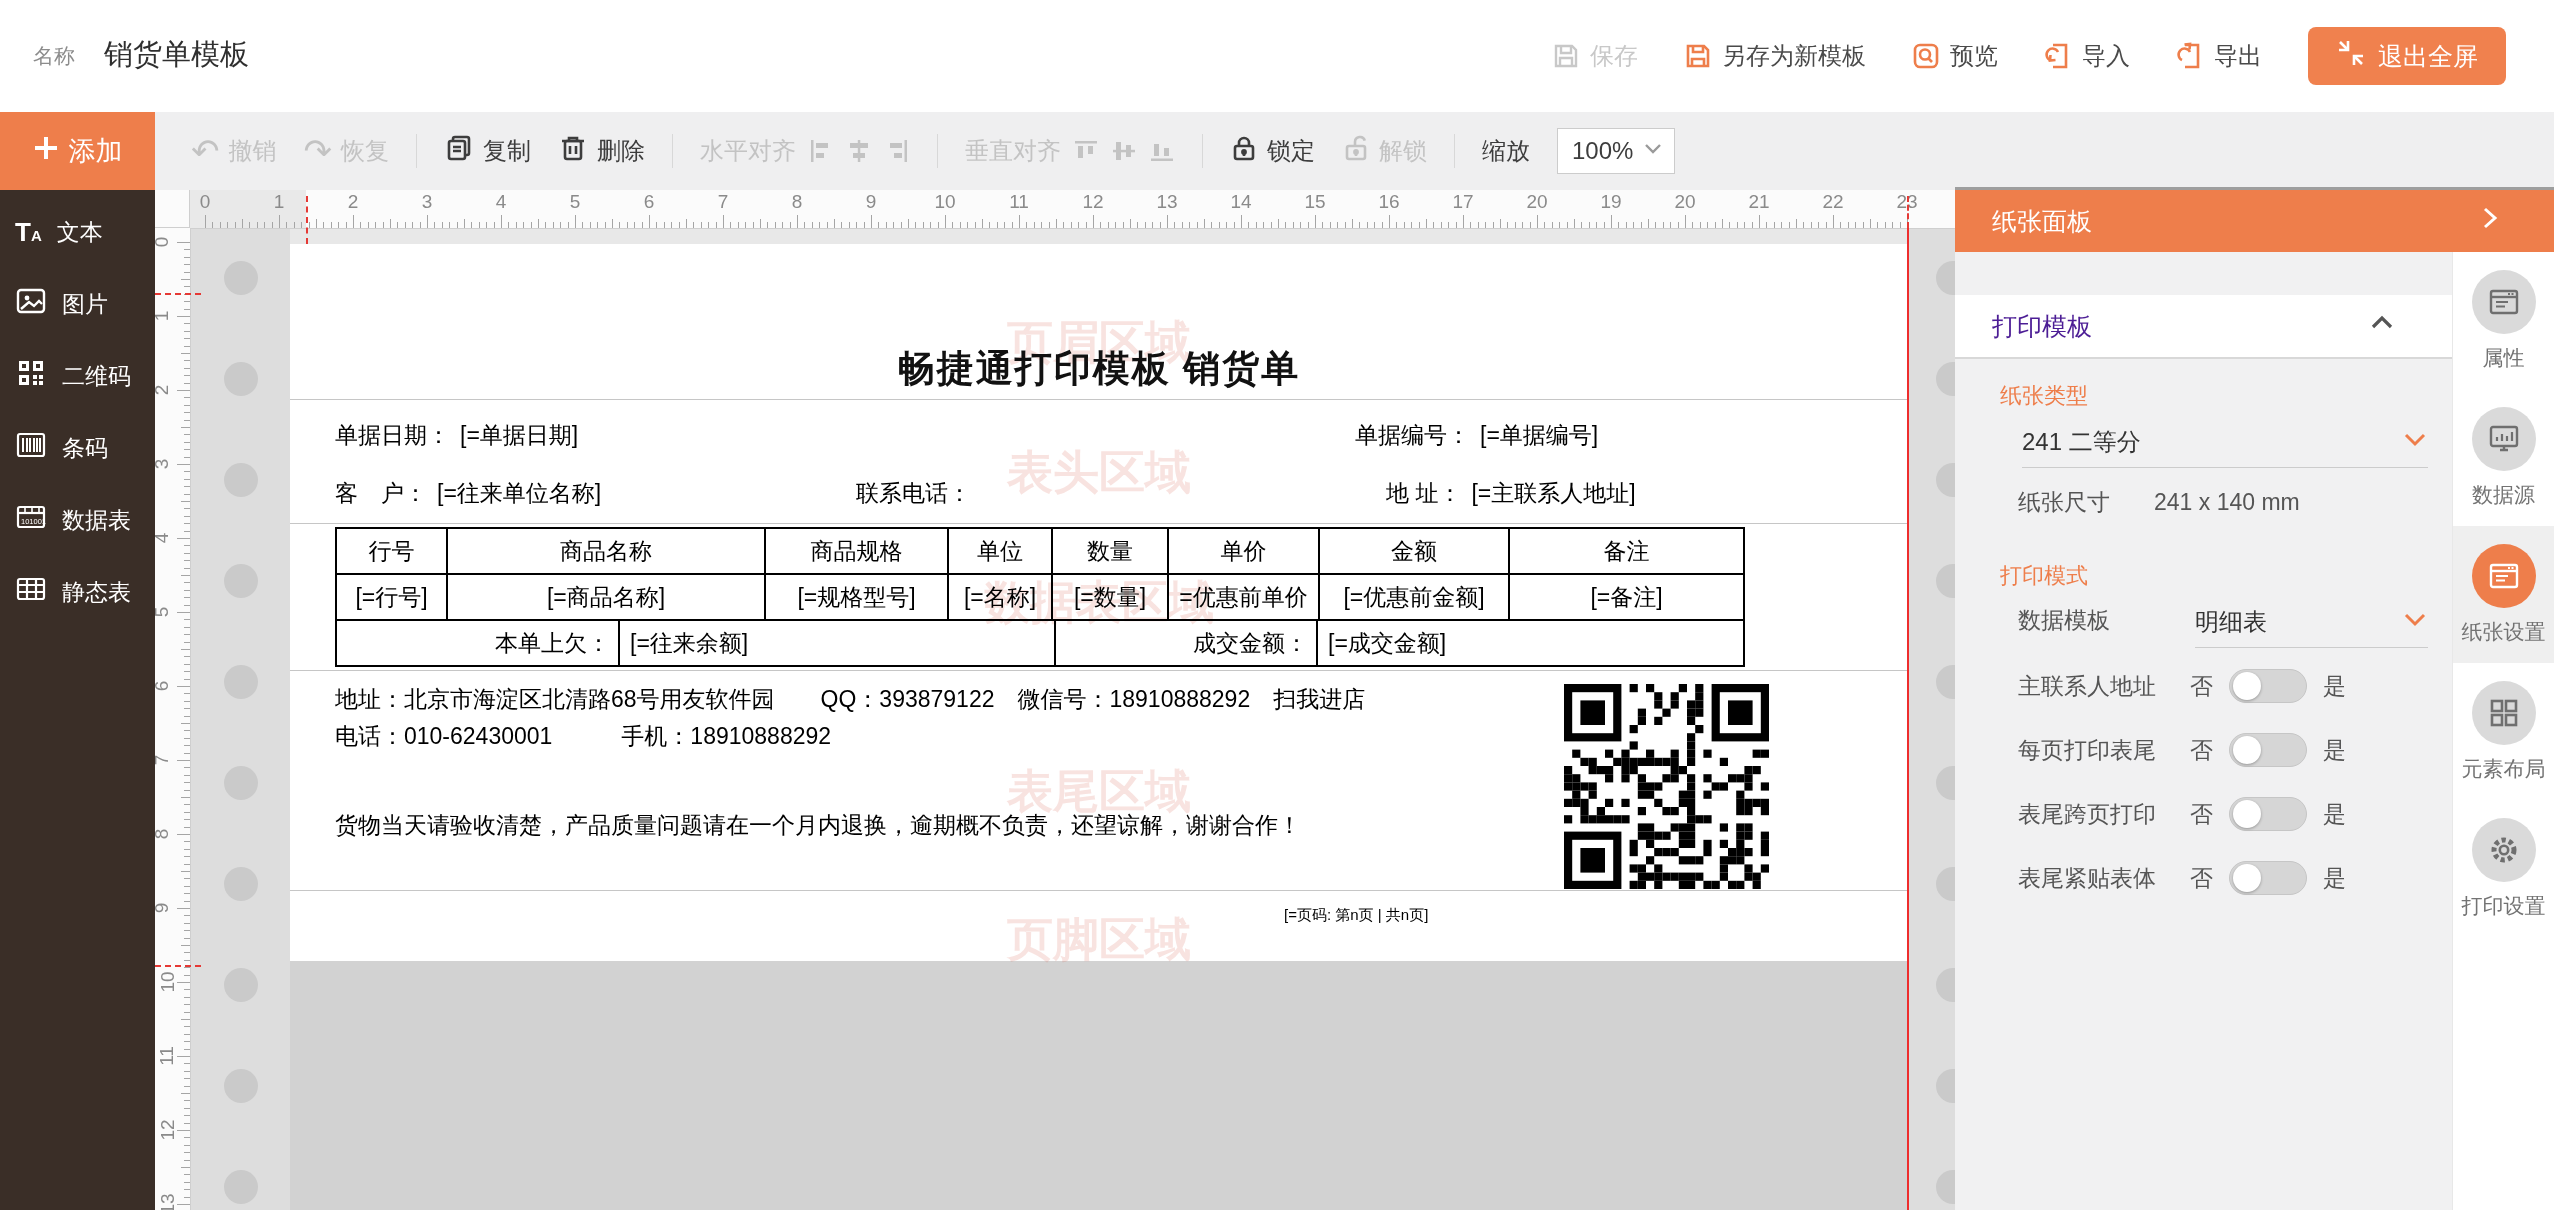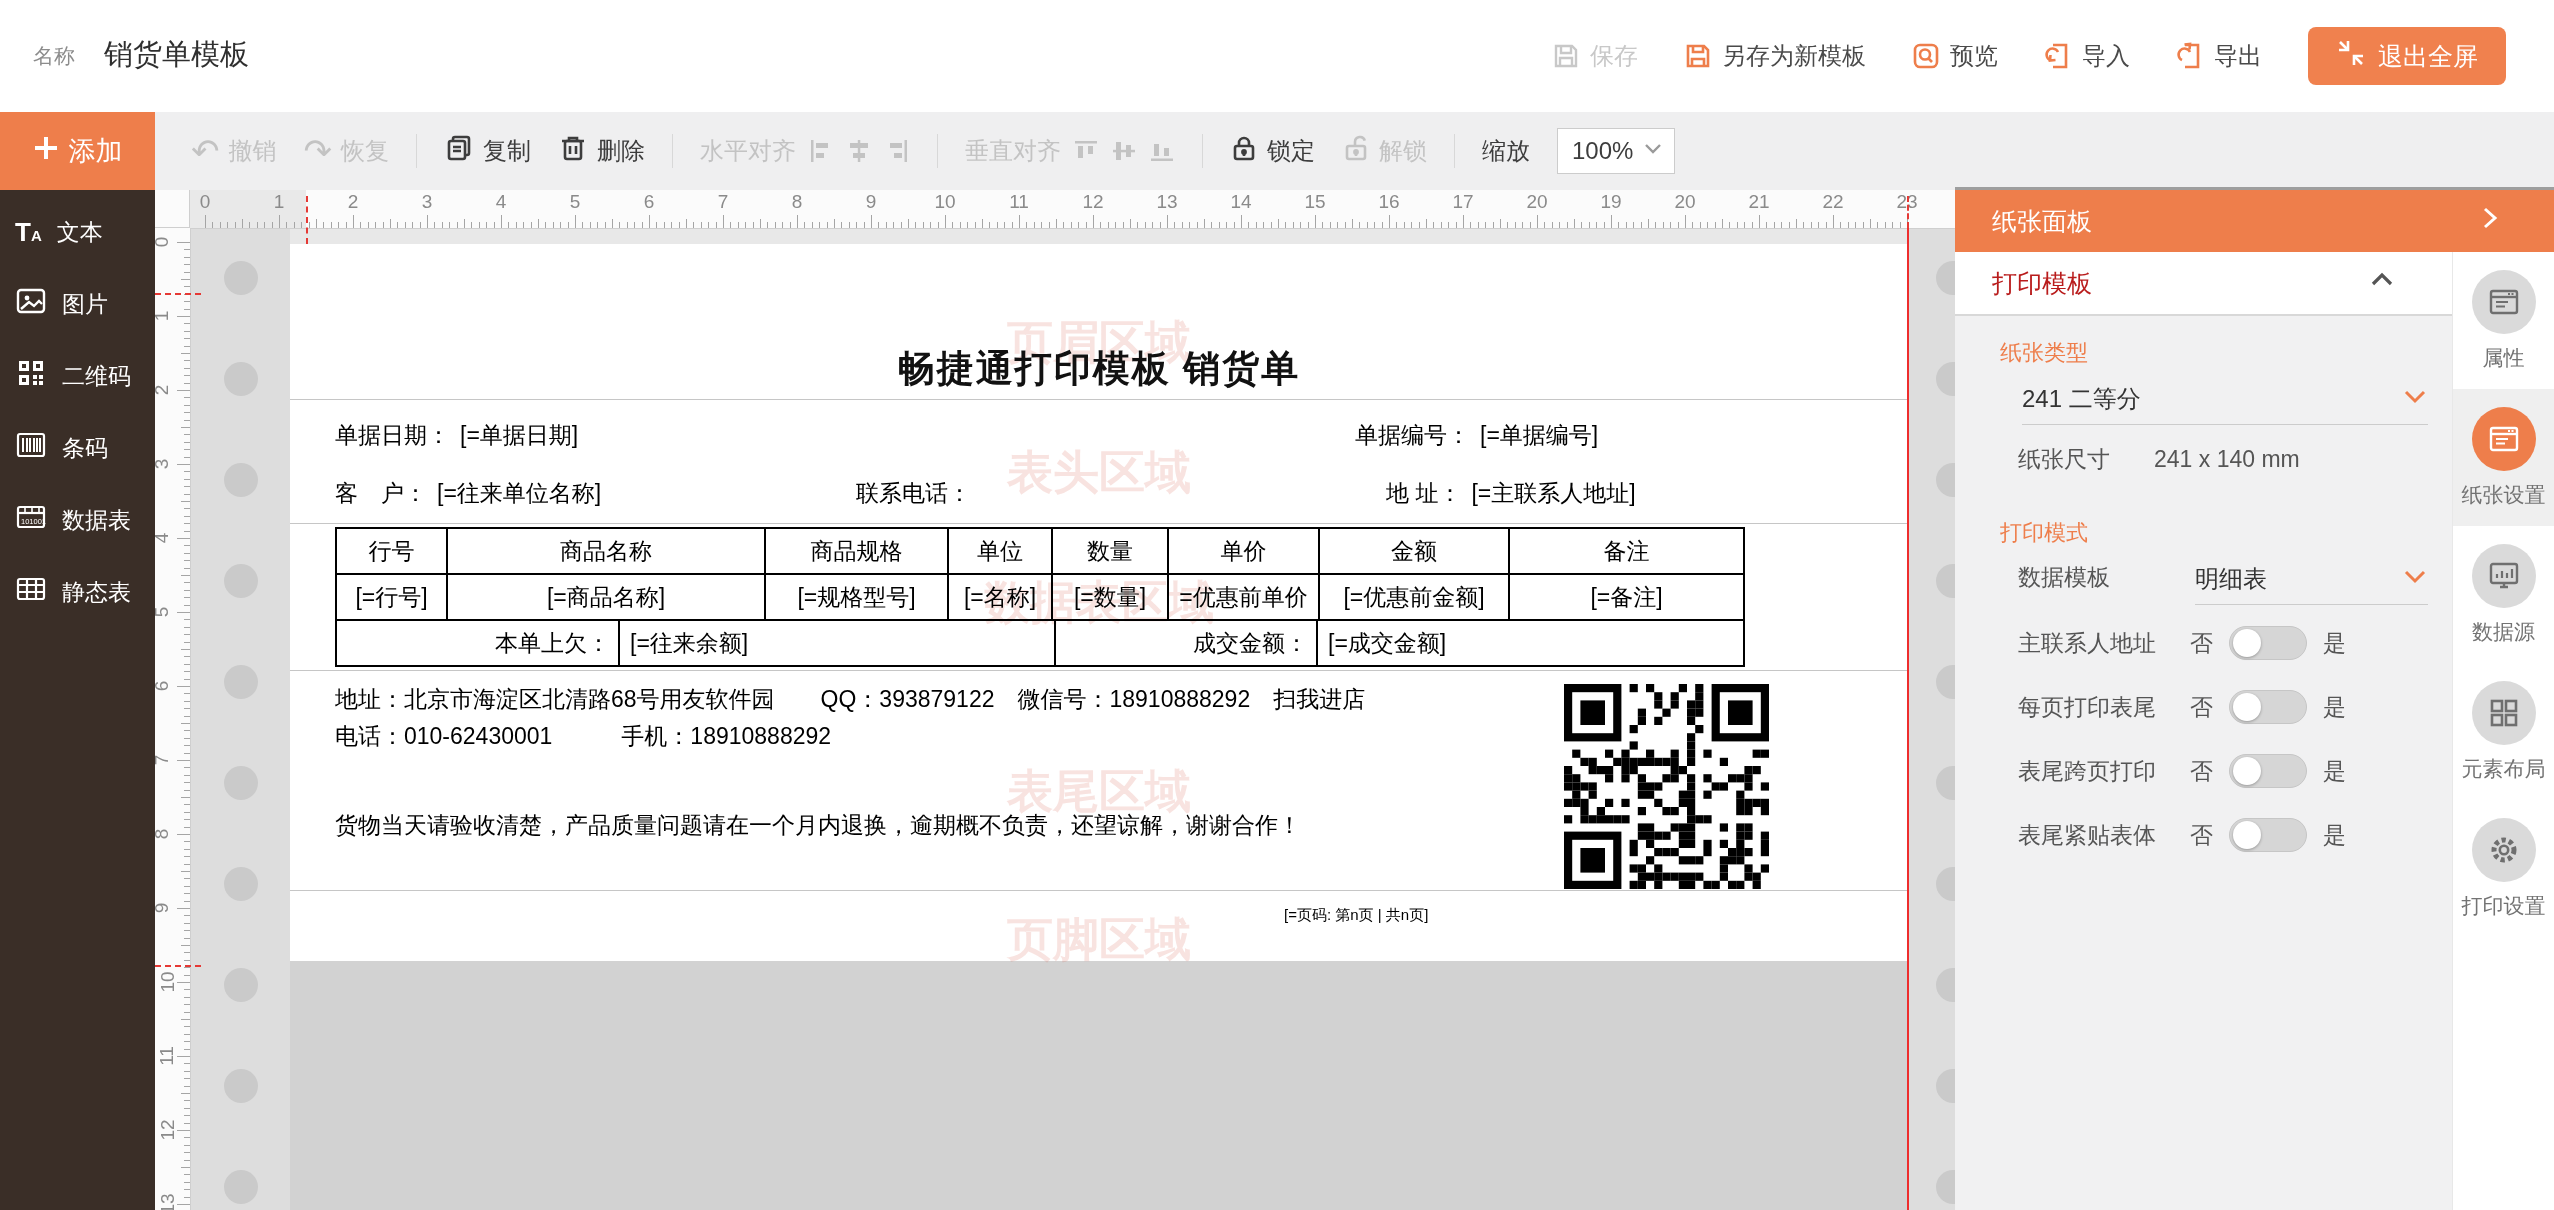--- a/index.html
+++ b/index.html
@@ -70,21 +70,21 @@
   .pageno{position:absolute;left:994px;top:662px;font-size:15px;color:#000;font-weight:500;}
 
   .red-solid-v{position:absolute;left:1752px;top:38px;width:2px;height:982px;background:#ee2d2d;}
   .red-dash-v{position:absolute;width:0;border-left:2px dashed #e53935;}
   .red-dash-h{position:absolute;height:0;border-top:2px dashed #e53935;}
 
   
   .topline{position:absolute;left:1955px;top:187px;width:599px;height:3px;background:#9e9e9e;}
   .panel-head{position:absolute;left:1955px;top:190px;width:599px;height:62px;background:#ee7e4b;color:#fff;display:flex;align-items:center;justify-content:space-between;padding:0 52px 0 37px;box-sizing:border-box;font-size:25px;}
   .panel{position:absolute;left:1955px;top:252px;width:497px;height:958px;background:#f1f1f2;}
-  .panel-sec{height:62px;background:#fff;display:flex;align-items:center;justify-content:space-between;padding:0 56px 0 37px;border-bottom:2px solid #d8d8d8;font-size:25px;color:#b91c1c;}
+  .panel-sec{height:62px;background:#fff;display:flex;align-items:center;justify-content:space-between;padding:0 56px 0 37px;border-bottom:2px solid #d8d8d8;font-size:25px;color:#4c1d95;margin-top:43px;}
   .p-orange{position:absolute;left:45px;font-size:22px;color:#ee7e4b;}
   .p-select{position:absolute;left:67px;right:24px;height:50px;display:flex;align-items:center;justify-content:space-between;border-bottom:1px solid #ccc;font-size:24px;color:#333;cursor:pointer;}
   .p-row{position:absolute;left:63px;font-size:23px;color:#555;display:flex;align-items:center;}
   .toggle{position:relative;width:78px;height:34px;border-radius:17px;background:#d6d6d6;border:1px solid #c6c6c6;box-sizing:border-box;cursor:pointer;}
   .knob{position:absolute;left:3px;top:2px;width:28px;height:28px;border-radius:50%;background:#fff;box-shadow:0 1px 3px rgba(0,0,0,.3);}
 
   
   .rightbar{position:absolute;left:2452px;top:252px;width:102px;height:958px;background:#fff;border-left:1px solid #e8e8e8;box-sizing:border-box;}
   .rb-item{height:137px;display:flex;flex-direction:column;align-items:center;justify-content:center;gap:10px;cursor:pointer;}
   .rb-item.active{background:#efefef;}
@@ -1113,43 +1113,43 @@
       <span class="rb-circle">
           <svg width="34" height="34" viewBox="0 0 34 34" fill="none" stroke="currentColor" stroke-width="2.4">
             <rect x="4" y="6" width="26" height="22" rx="2"></rect>
             <path d="M4 12 h26"></path>
             <path d="M21 9 h2 M24.5 9 h2" stroke-width="1.8"></path>
             <path d="M9 17 h12 M9 21.5 h9" stroke-width="2"></path>
           </svg>
         </span>
       <span class="rb-label">属性</span>
     </div>
+    <div class="rb-item">
+      <span class="rb-circle">
+          <svg width="34" height="34" viewBox="0 0 34 34" fill="none" stroke="currentColor" stroke-width="2.4">
+            <rect x="4" y="5" width="26" height="19" rx="2"></rect>
+            <path d="M10 19 v-4 M15 19 v-7 M20 19 v-5 M25 19 v-9" stroke-width="2.2"></path>
+            <path d="M13 28 h8 M17 24 v4"></path>
+          </svg>
+        </span>
+      <span class="rb-label">数据源</span>
+    </div>
     <div class="rb-item active">
       <span class="rb-circle">
           <svg width="34" height="34" viewBox="0 0 34 34" fill="none" stroke="currentColor" stroke-width="2.4">
             <rect x="4" y="6" width="26" height="22" rx="2"></rect>
             <path d="M4 12 h26"></path>
             <path d="M21 9 h2 M24.5 9 h2" stroke-width="1.8"></path>
             <path d="M9 17 h12 M9 21.5 h9" stroke-width="2"></path>
           </svg>
         </span>
       <span class="rb-label">纸张设置</span>
     </div>
     <div class="rb-item">
       <span class="rb-circle">
-          <svg width="34" height="34" viewBox="0 0 34 34" fill="none" stroke="currentColor" stroke-width="2.4">
-            <rect x="4" y="5" width="26" height="19" rx="2"></rect>
-            <path d="M10 19 v-4 M15 19 v-7 M20 19 v-5 M25 19 v-9" stroke-width="2.2"></path>
-            <path d="M13 28 h8 M17 24 v4"></path>
-          </svg>
-        </span>
-      <span class="rb-label">数据源</span>
-    </div>
-    <div class="rb-item">
-      <span class="rb-circle">
           <svg width="34" height="34" viewBox="0 0 34 34" fill="none" stroke="currentColor" stroke-width="2.6">
             <rect x="5" y="5" width="10" height="10"></rect>
             <rect x="19" y="5" width="10" height="10"></rect>
             <rect x="5" y="19" width="10" height="10"></rect>
             <rect x="19" y="19" width="10" height="10"></rect>
           </svg>
         </span>
       <span class="rb-label">元素布局</span>
     </div>
     <div class="rb-item">

